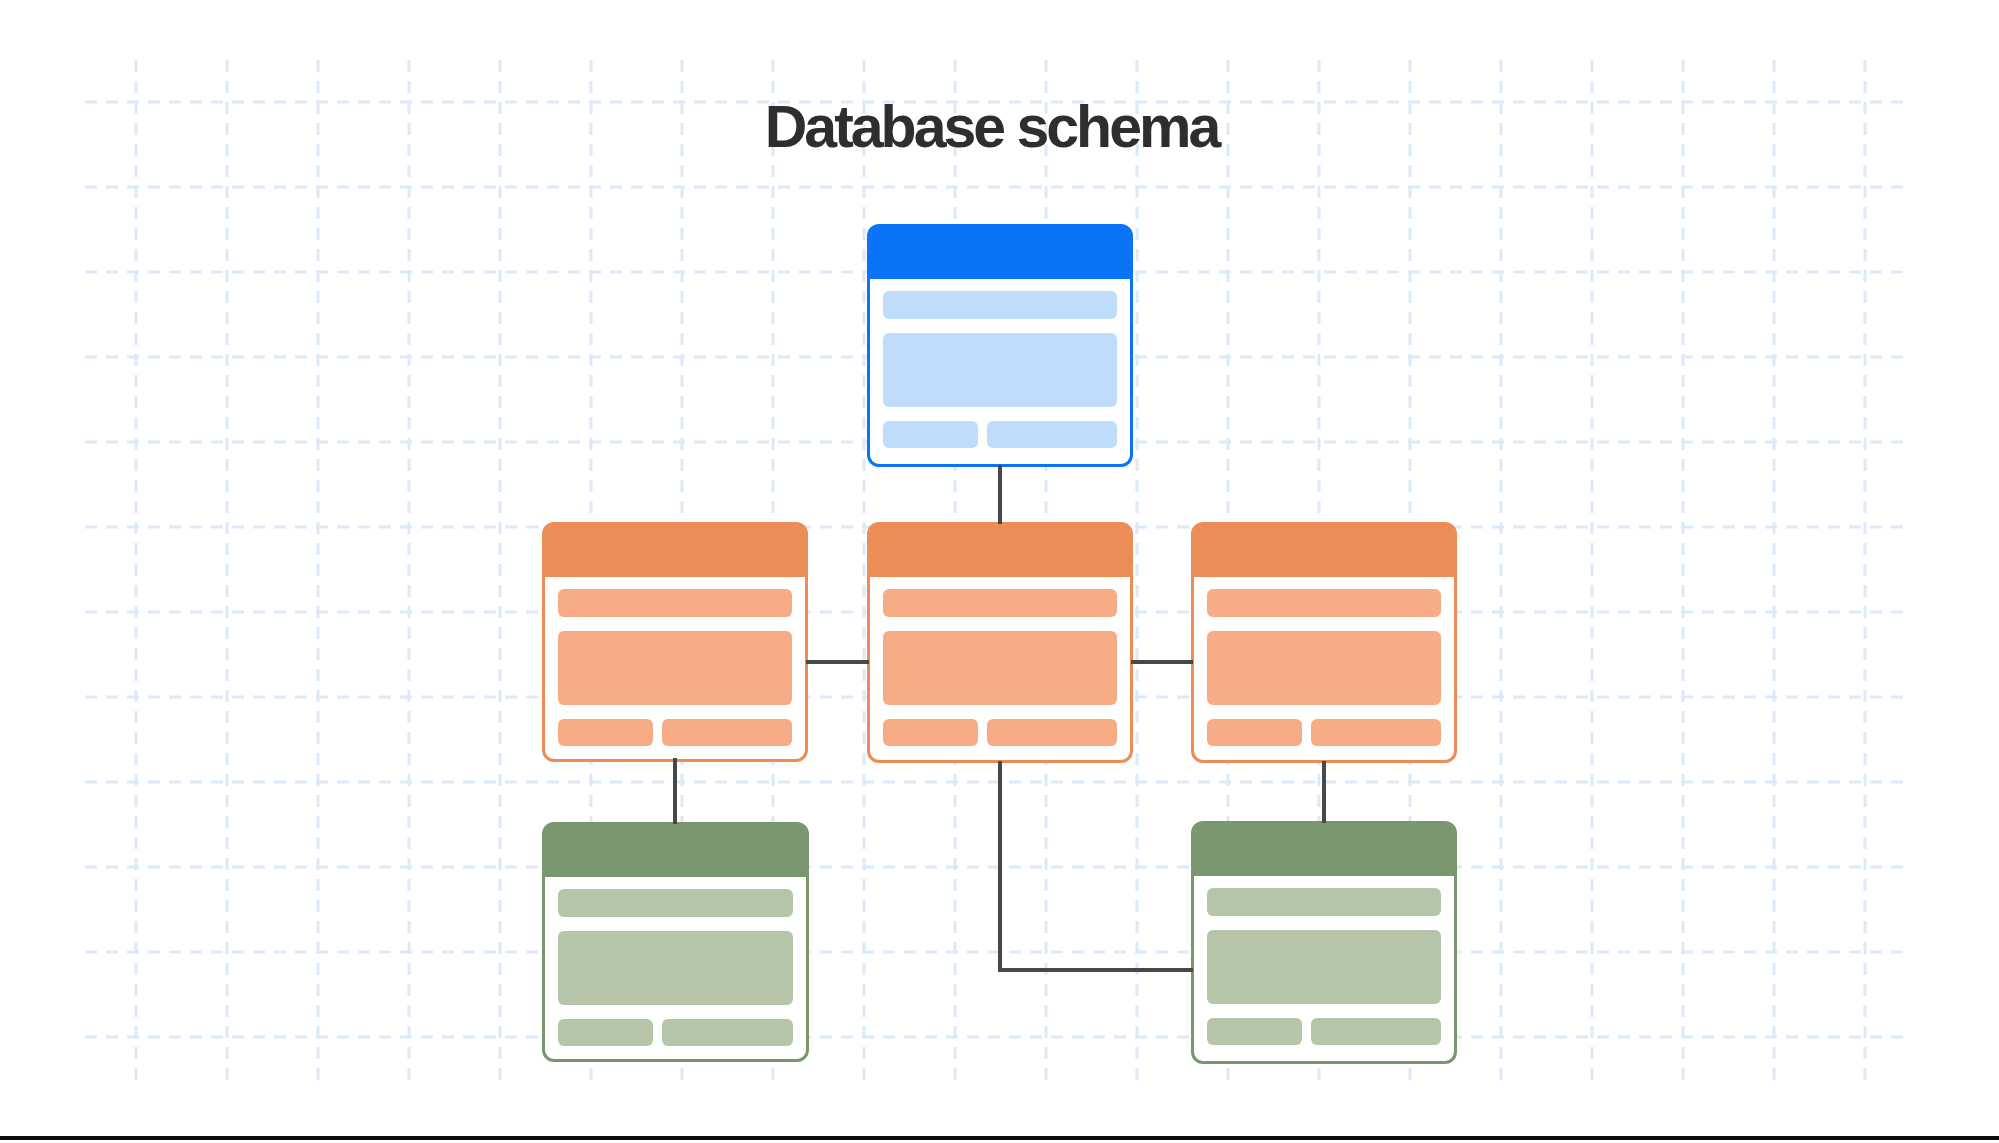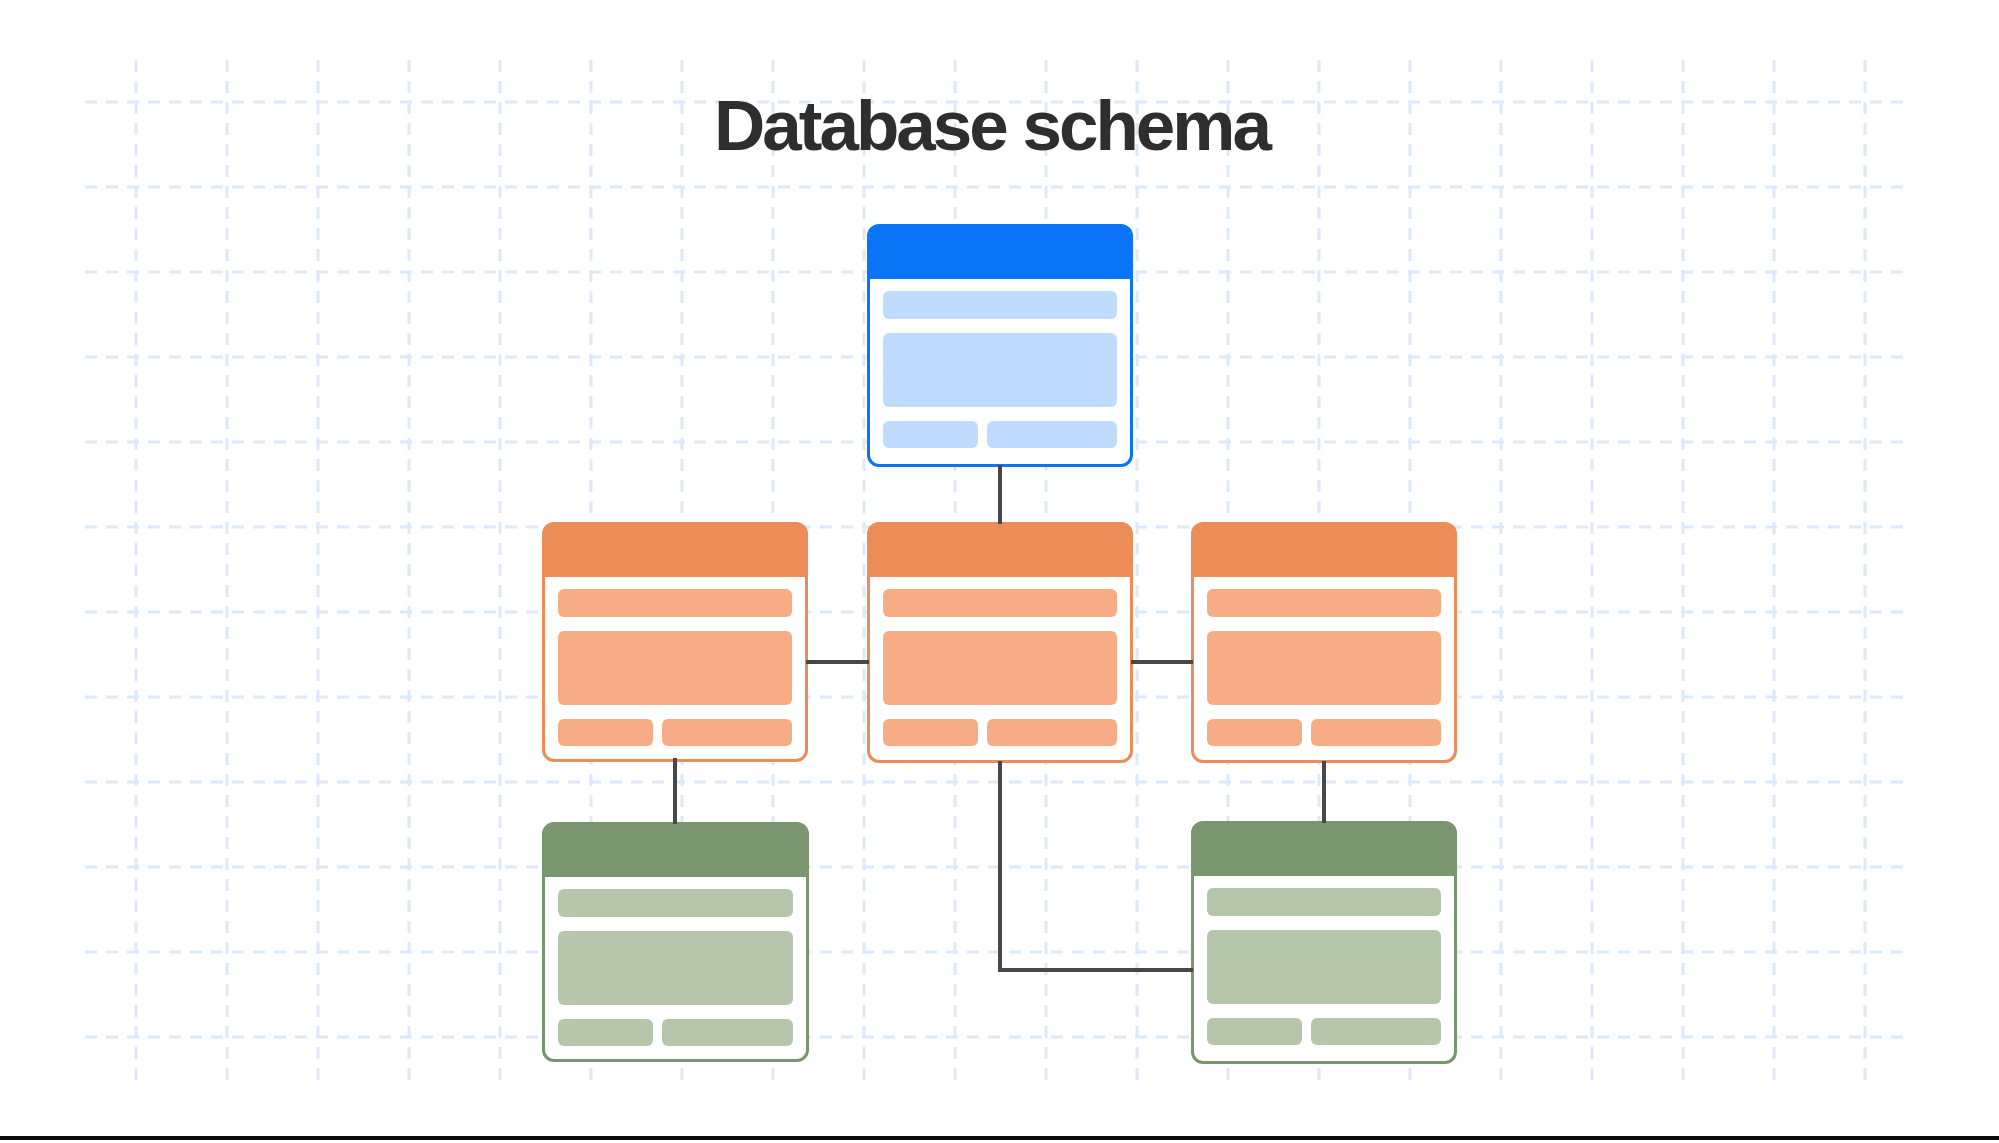--- a/index.html
+++ b/index.html
@@ -12,23 +12,23 @@
     font-family: "Liberation Sans", sans-serif;
   }
   .grid {
     position: absolute;
     left: 0; top: 0;
   }
   .title {
     position: absolute;
     left: 0; right: 16px;
     top: 82px;
-    margin: 8px;
+    margin: 16px;
     text-align: center;
-    font-size: 71px;
+    font-size: 59px;
     line-height: 1;
     font-weight: bold;
     letter-spacing: -3px;
     color: var(--title-color, #2e2e2e);
   }
   .node {
     position: absolute;
     box-sizing: border-box;
     border: 3px solid;
     border-radius: 12px;

